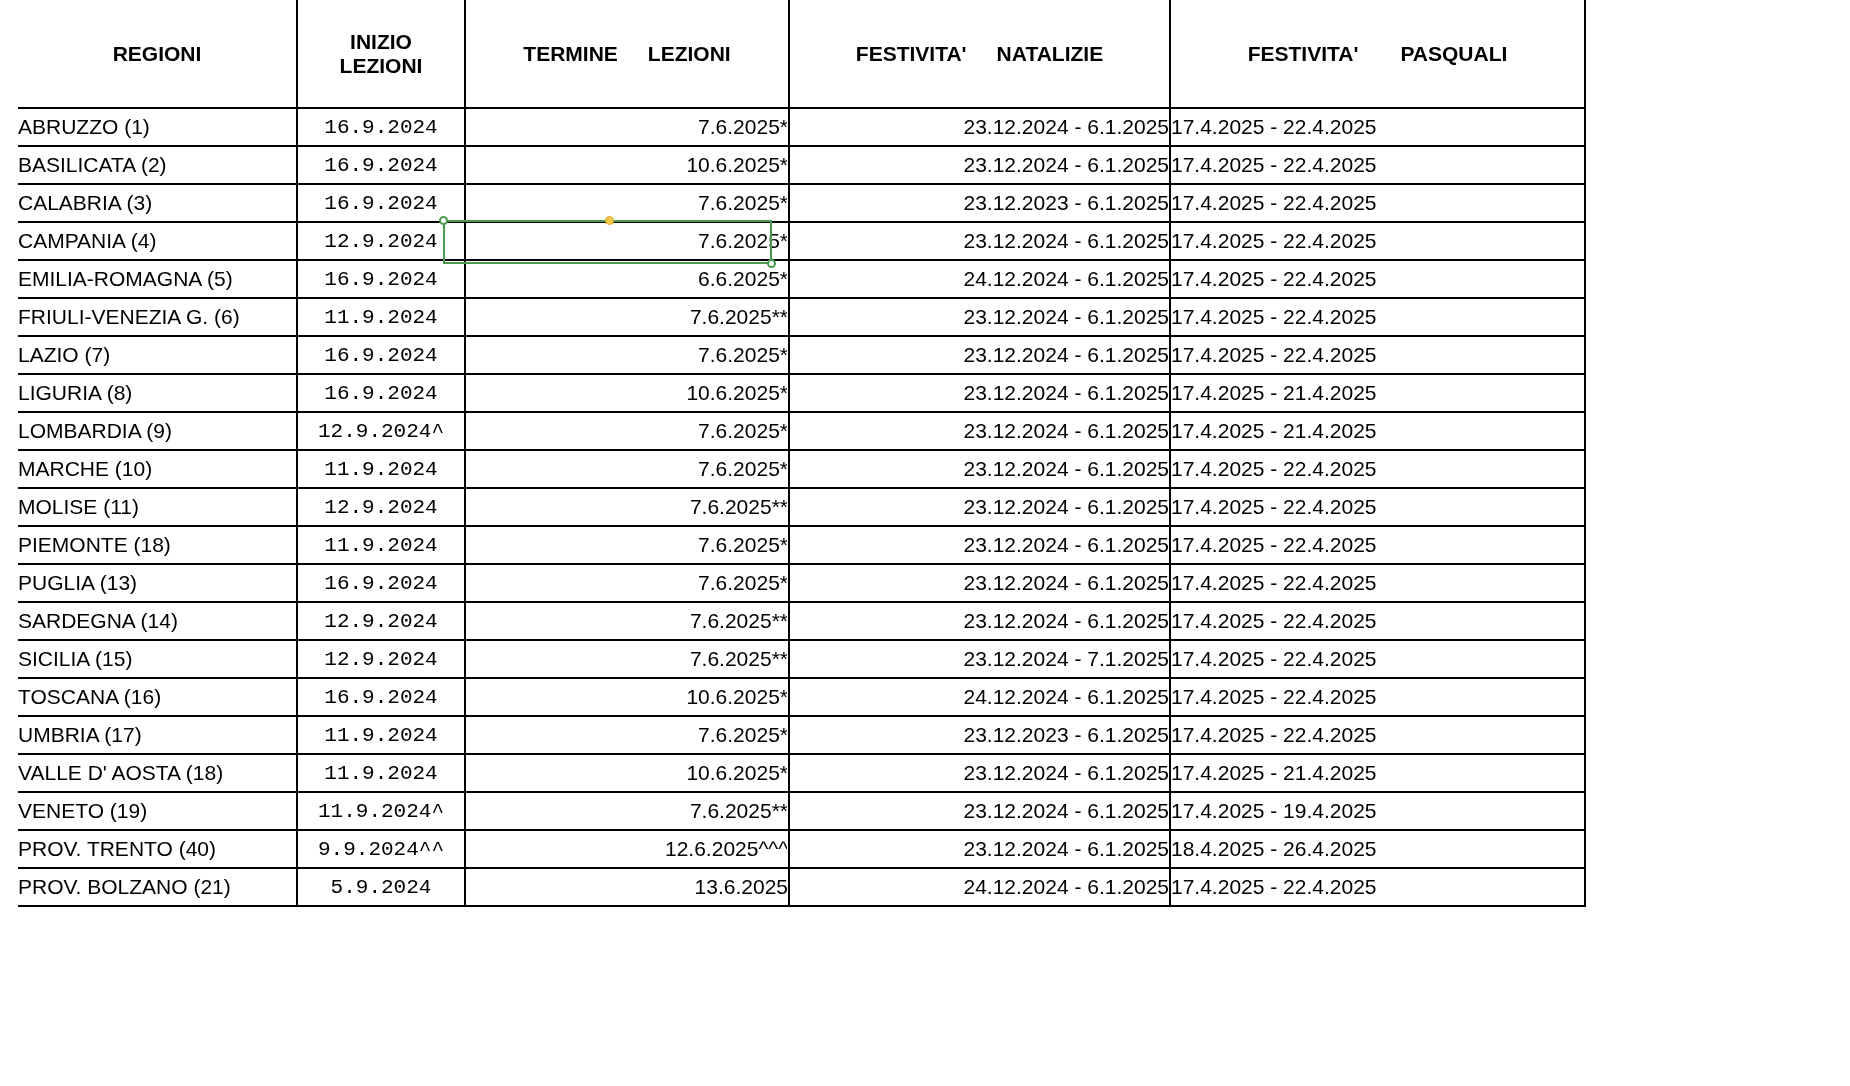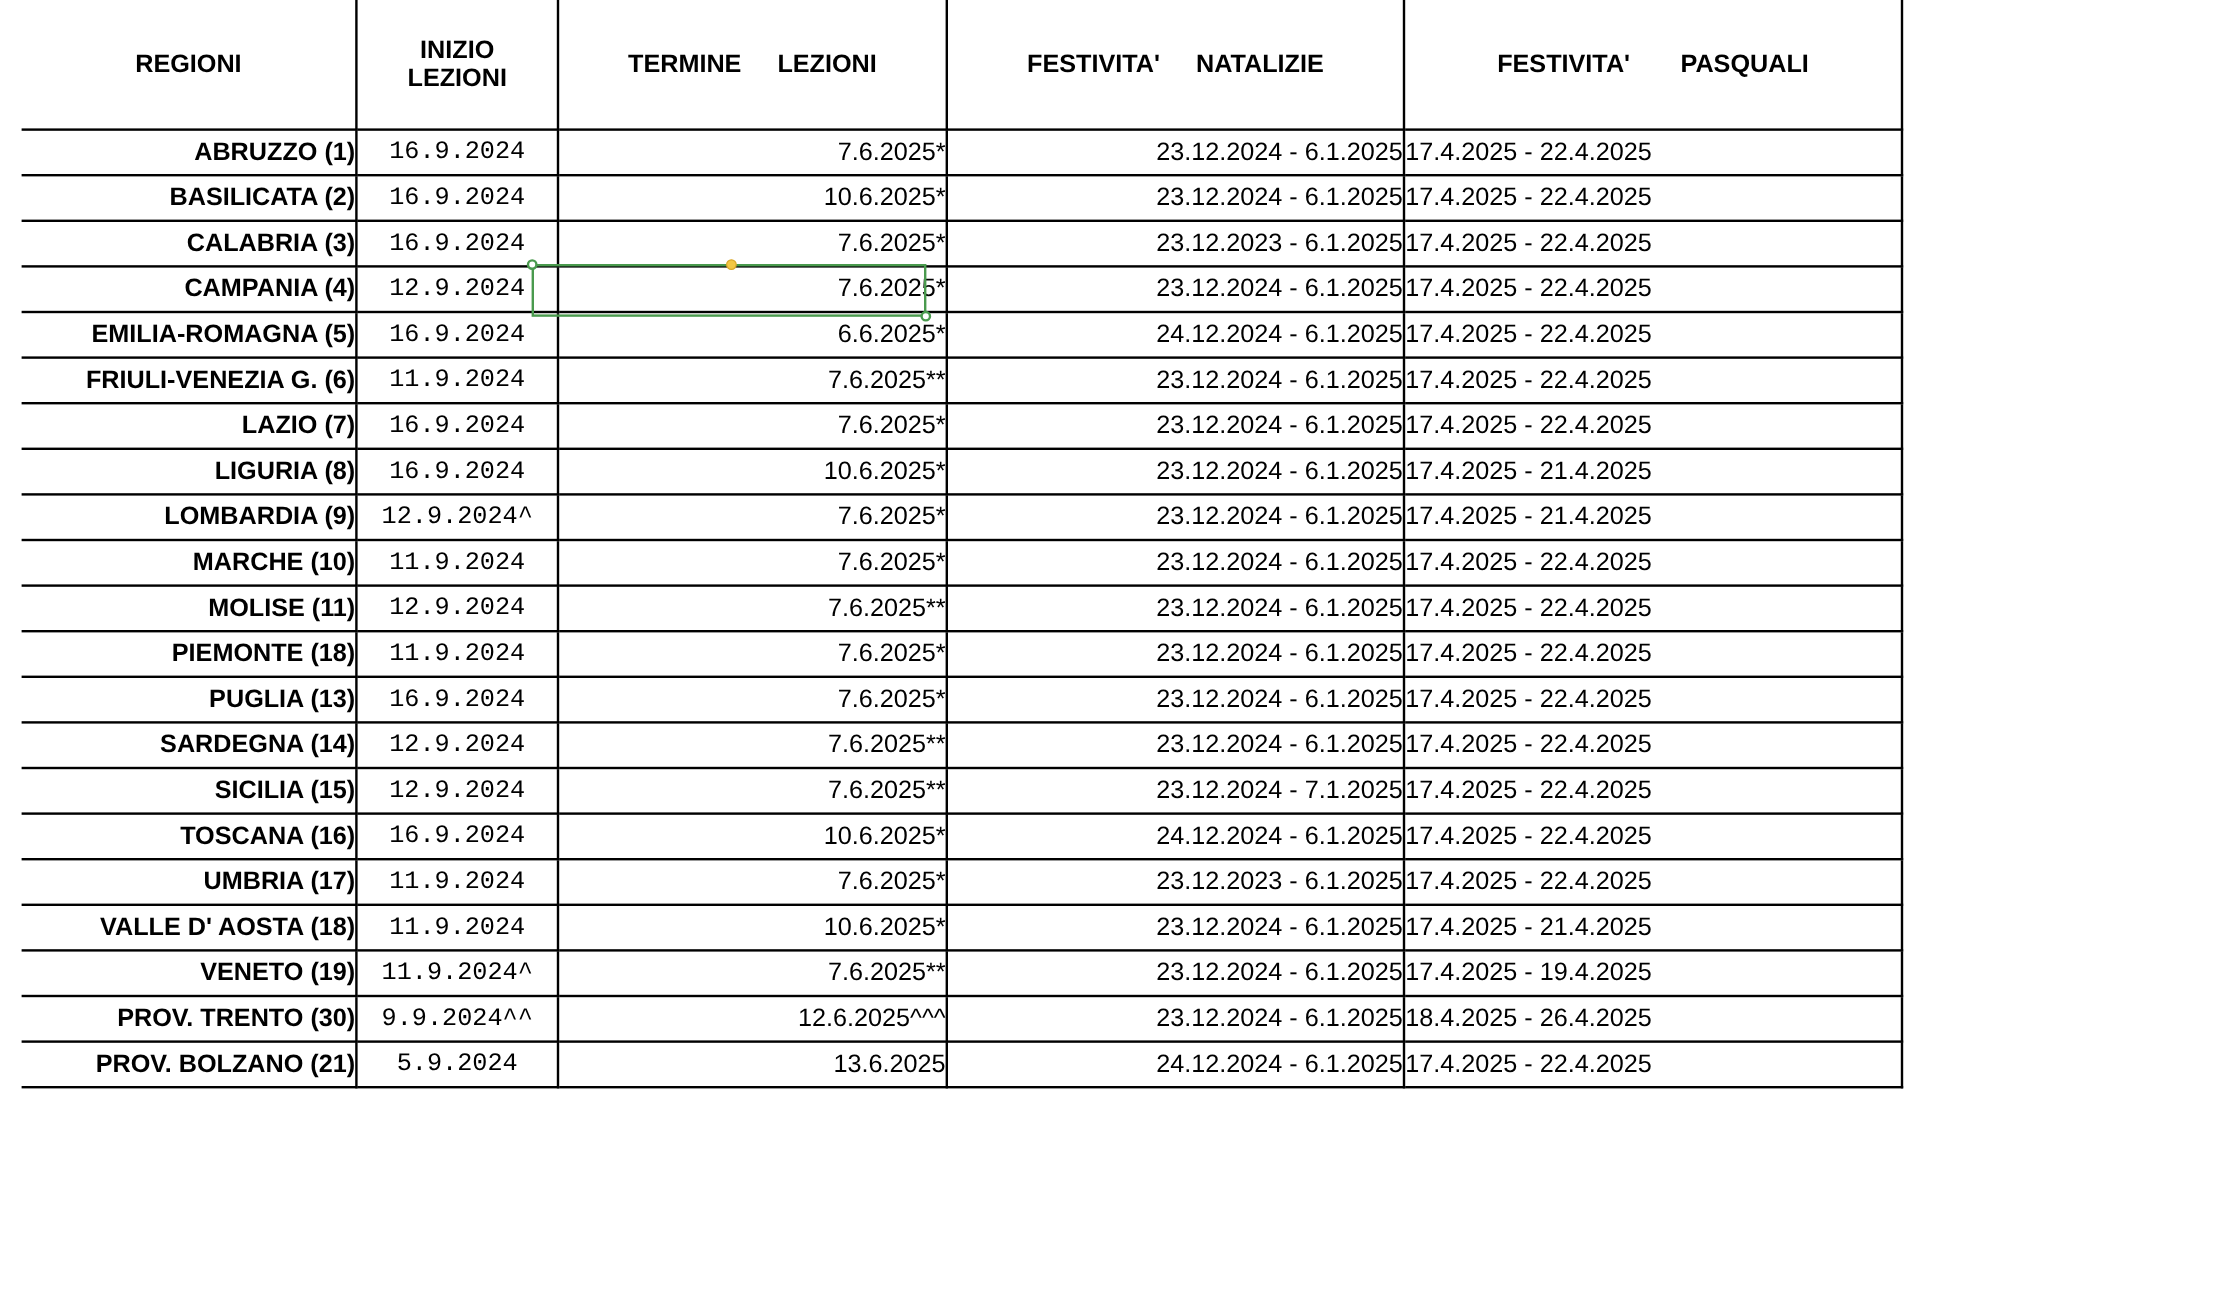--- a/index.html
+++ b/index.html
@@ -42,23 +42,23 @@
       text-align: center;
       vertical-align: middle;
     }
     table.cal th .h-inner { display: inline-block; }
     table.cal th .gap { display: inline-block; width: 30px; }
     table.cal td {
       height: 36px;
       font-size: 21px;
       vertical-align: middle;
     }
-    td.c-region { text-align: right; padding-left: 0; font-weight: bold; }
+    td.c-region { text-align: left; padding-left: 0; }
     td.c-start { text-align: center; font-family: Liberation Mono, monospace; }
-    td.c-end { text-align: right; padding-right: 4px; }
+    td.c-end { text-align: right; padding-right: 4px; border-radius: 11px; }
     td.c-xmas { text-align: right; padding-right: 5px; }
     td.c-easter { text-align: left; padding-right: 6px; }
 
     col.w1 { width: 279px; }
     col.w2 { width: 168px; }
     col.w3 { width: 324px; }
     col.w4 { width: 381px; }
     col.w5 { width: 415px; }
 
     
@@ -245,21 +245,21 @@
           <td class="c-easter">17.4.2025 - 21.4.2025</td>
         </tr>
         <tr>
           <td class="c-region">VENETO  (19)</td>
           <td class="c-start">11.9.2024^</td>
           <td class="c-end">7.6.2025**</td>
           <td class="c-xmas">23.12.2024 - 6.1.2025</td>
           <td class="c-easter">17.4.2025 - 19.4.2025</td>
         </tr>
         <tr>
-          <td class="c-region">PROV. TRENTO  (30)</td>
+          <td class="c-region">PROV. TRENTO  (40)</td>
           <td class="c-start">9.9.2024^^</td>
           <td class="c-end">12.6.2025^^^</td>
           <td class="c-xmas">23.12.2024 - 6.1.2025</td>
           <td class="c-easter">18.4.2025 - 26.4.2025</td>
         </tr>
         <tr>
           <td class="c-region">PROV. BOLZANO  (21)</td>
           <td class="c-start">5.9.2024</td>
           <td class="c-end">13.6.2025</td>
           <td class="c-xmas">24.12.2024 - 6.1.2025</td>

